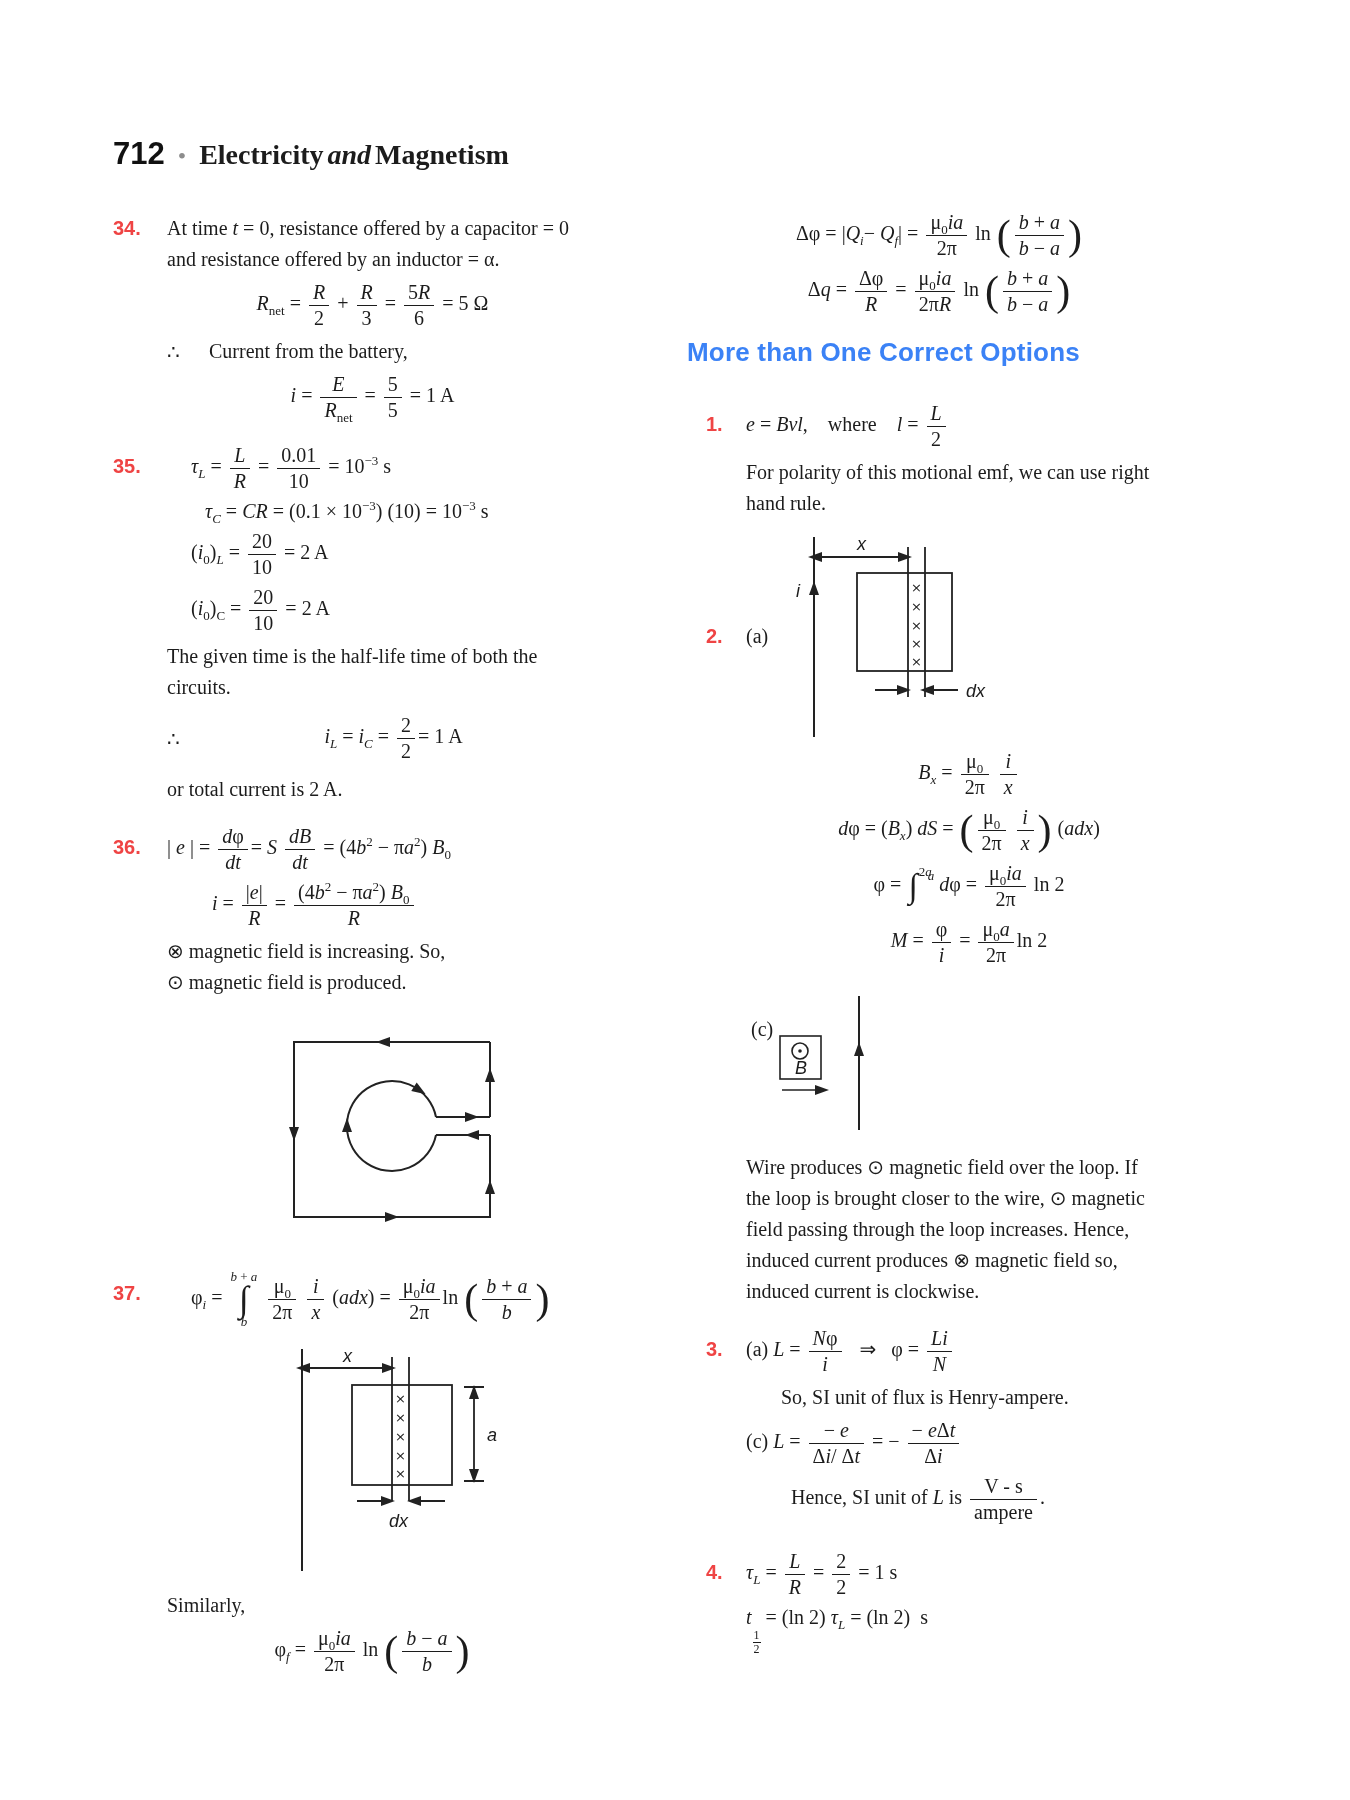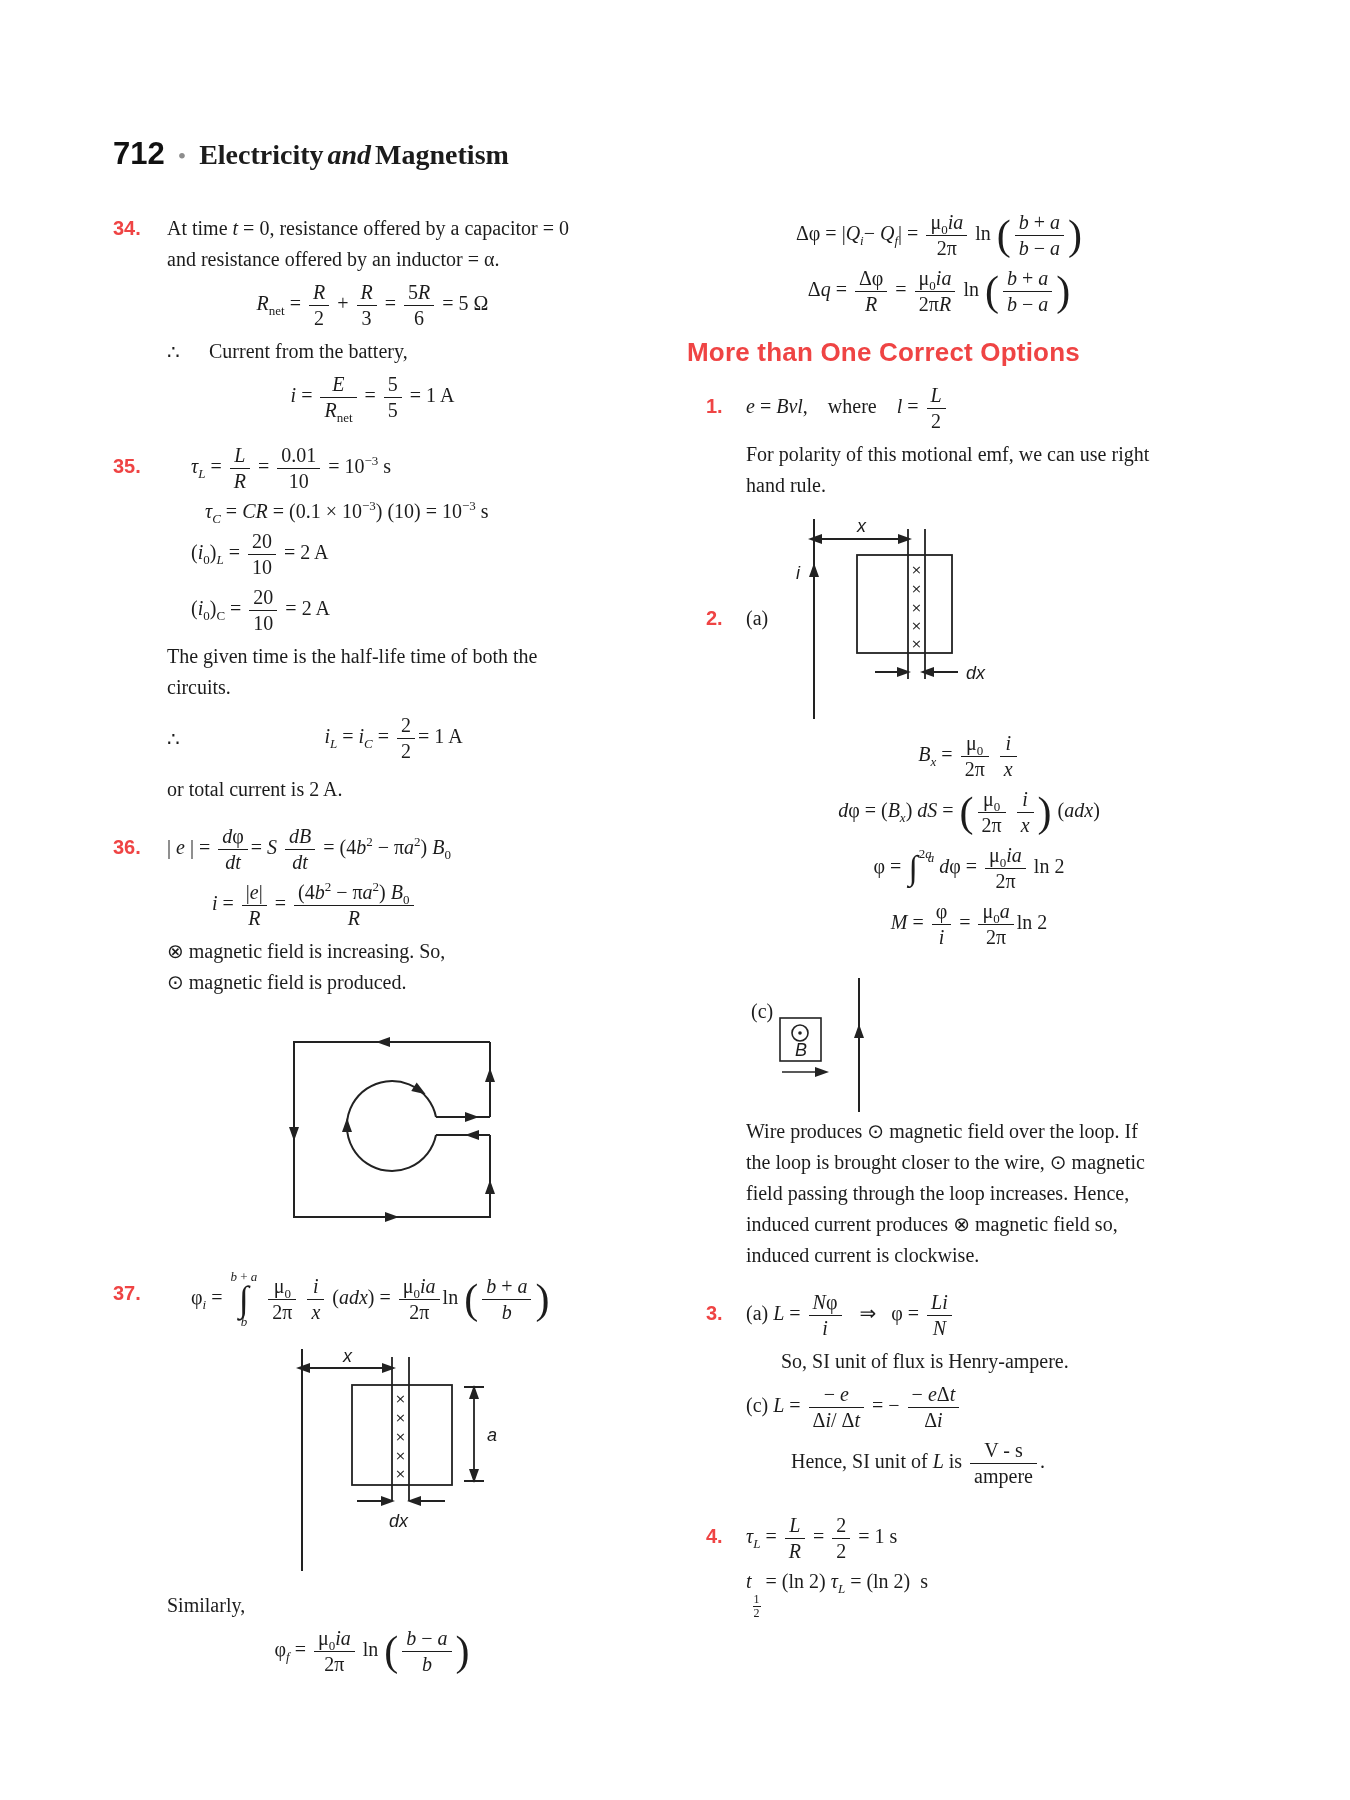--- a/index.html
+++ b/index.html
@@ -41,22 +41,22 @@
 .subf .sfden{border-top:1px solid #1c1c1c;padding:0 1px}
 .throw{display:flex;align-items:center;margin:5px 0}
 .tsym{flex:none;width:42px;font-size:20px}
 .throw .grow{flex:1;text-align:center}
 .figwrap36{margin:30px 0 4px 112px}
 .figwrap37{margin:12px 0 0 70px}
 .figrow{display:flex;align-items:center;gap:12px}
 .plabel{font-size:20px}
 .figc{display:flex;margin:26px 0 0 5px}
 .figc .plabel{padding-top:24px}
-.para{margin-top:0}
-.heading{font:bold 26px "Liberation Sans",sans-serif;color:#ef4444;margin:20px 0 10px;letter-spacing:.2px}
+.para{margin-top:18px}
+.heading{font:bold 26px "Liberation Sans",sans-serif;color:#3b82f6;margin:20px 0 28px;letter-spacing:.2px}
 .fig text{fill:#1c1c1c}
 .flabel{font:italic 18px "Liberation Sans",sans-serif}
 .fcross{font:13px "DejaVu Sans",sans-serif}
 .mt14{margin-top:14px}.mt10{margin-top:10px}.mt24{margin-top:24px}
 </style>
 </head>
 <body>
 
 <div class="sheet">
 

